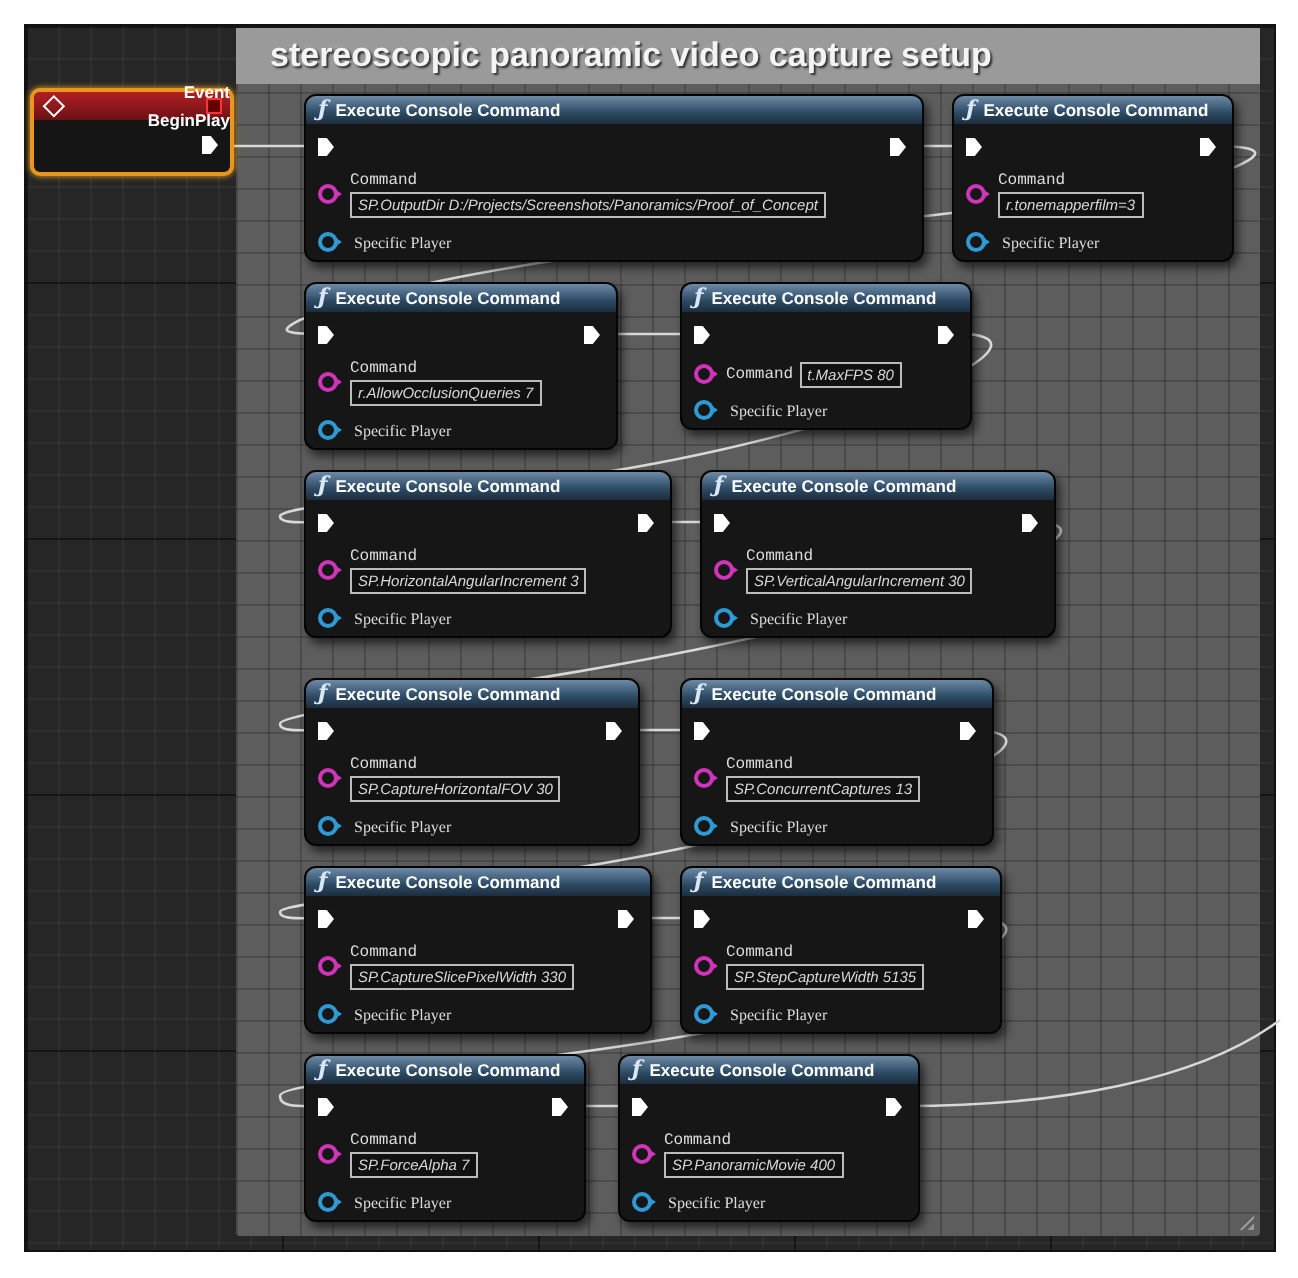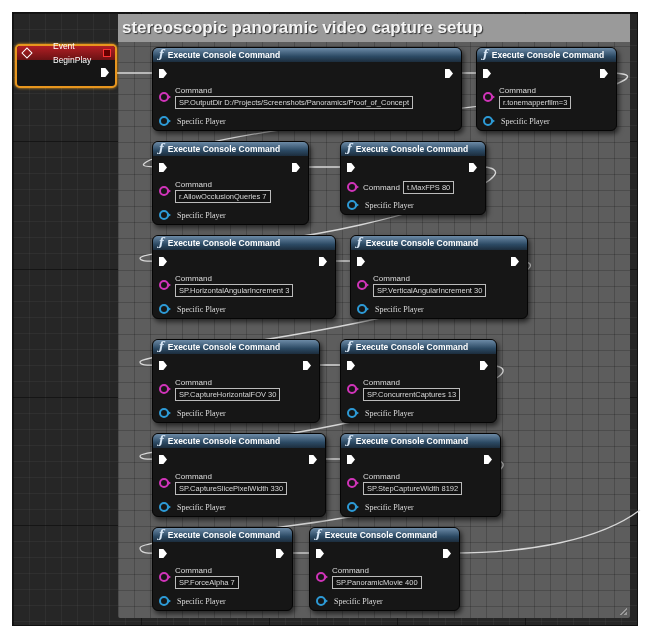--- a/index.html
+++ b/index.html
@@ -11,45 +11,45 @@
       linear-gradient(rgba(255,255,255,0.04) 1px,transparent 1px),
       linear-gradient(90deg,rgba(255,255,255,0.04) 1px,transparent 1px);
     background-size:128px 128px,128px 128px,16px 16px,16px 16px;
     border:1px solid #111;}
   .comment{position:absolute;left:118px;top:14px;width:512px;height:604px;background:#5d5d5d;
     background-image:
       linear-gradient(rgba(0,0,0,0.18) 1px,transparent 1px),
       linear-gradient(90deg,rgba(0,0,0,0.18) 1px,transparent 1px);
     background-size:16px 16px;border-radius:2px;}
   .comment-title{position:absolute;left:0;top:0;right:0;height:28px;background:#9a9a9a;color:#f4f4f4;
-    font-size:17px;font-weight:bold;line-height:28px;padding-left:4px;
+    font-size:17px;font-weight:bold;line-height:28px;padding-left:17px;
     text-shadow:1px 1px 1px #333;}
   .resize-grip{position:absolute;right:3px;bottom:3px;width:8px;height:8px;
     background:linear-gradient(135deg,transparent 55%,#999 55%,#999 65%,transparent 65%,transparent 80%,#999 80%);}
   .event{position:absolute;left:15px;top:44px;width:98px;height:40px;background:#151515;border:2px solid #e8961e;
     border-radius:5px;box-shadow:0 0 3px #f5a623;}
   .event-head{height:14px;background:linear-gradient(#b21f24,#6a1214);border-radius:3px 3px 0 0;color:#fff;
-    font-size:8.5px;font-weight:normal;line-height:14px;padding-left:4px;display:flex;align-items:center;gap:20px;}
+    font-size:8.5px;font-weight:bold;line-height:14px;padding-left:4px;display:flex;align-items:center;gap:20px;text-align:right;}
   .event-diamond{width:6px;height:6px;border:1.5px solid #fff;transform:rotate(45deg);margin:0 2px;}
   .event-stop{position:absolute;right:4px;top:3px;width:6px;height:6px;border:1px solid #f33;background:#600;}
   .exec-pin{width:8px;height:9px;background:#fff;clip-path:polygon(0 0,55% 0,100% 50%,55% 100%,0 100%);}
   .event .exec-pin{position:absolute;right:6px;top:22px;}
   .node{position:absolute;background:#161616;border:1px solid #050505;border-radius:6px;box-shadow:2px 3px 5px rgba(0,0,0,.6);}
   .node-head{height:14px;background:linear-gradient(#6c8aa6,#2c4a64 60%,#1c2d3d);border-radius:5px 5px 0 0;
     color:#fff;font-size:8.5px;font-weight:bold;line-height:14px;padding-left:4px;display:flex;align-items:center;}
   .fx{font-style:italic;font-family:"DejaVu Serif",serif;font-size:11px;color:#d9e7f5;margin:0 4px 0 2px;line-height:12px;}
   .exec-in{position:absolute;left:6px;top:21px;}
   .exec-out{position:absolute;right:8px;top:21px;}
   .cmd{position:absolute;left:6px;top:38px;display:flex;align-items:flex-start;}
   .pin-magenta{width:6px;height:6px;border:2px solid #d034b9;border-radius:50%;margin-top:6px;position:relative;}
   .pin-magenta::after,.pin-blue::after{content:"";position:absolute;right:-4px;top:1px;border-left:3px solid currentColor;
     border-top:2px solid transparent;border-bottom:2px solid transparent;}
   .pin-magenta{color:#d034b9;}
-  .cmd-label{color:#ddd;font-size:8px;margin-left:6px;}
-  .cmd-value{display:inline-block;border:1px solid #bbb;color:#d8d8d8;font-size:7.5px;padding:1px 3px;margin-top:1px;white-space:nowrap;background:#111;}
+  .cmd-label{color:#ddd;font-size:8px;margin-left:6px;font-family:Liberation Mono, monospace;}
+  .cmd-value{display:inline-block;border:1px solid #bbb;color:#d8d8d8;font-size:7.5px;padding:1px 3px;margin-top:1px;white-space:nowrap;background:#111;font-style:italic;}
   .cmd-col{display:flex;flex-direction:column;margin-left:6px;}
   .cmd-row{display:flex;align-items:center;gap:3px;margin-left:6px;}
   .sp{position:absolute;left:6px;display:flex;align-items:center;}
   .pin-blue{width:6px;height:6px;border:2px solid #2d9ad6;border-radius:50%;position:relative;color:#2d9ad6;}
   .sp-label{color:#ddd;font-size:8px;margin-left:8px;font-family:Liberation Serif, serif;}
   svg.wires{position:absolute;left:0;top:0;width:649px;height:639px;pointer-events:none;}
 </style>
 </head>
 <body>
 
@@ -271,21 +271,21 @@
   <div class="node-head">
       <span class="fx">ƒ</span>
       <span>Execute Console Command</span>
     </div>
   <span class="exec-pin exec-in"></span>
   <span class="exec-pin exec-out"></span>
   <div class="cmd">
       <span class="pin-magenta"></span>
     <div class="cmd-col">
         <span class="cmd-label" style="margin-left:0">Command</span>
-    <span class="cmd-value">SP.StepCaptureWidth 8192</span>
+    <span class="cmd-value">SP.StepCaptureWidth 5135</span>
       </div>
     </div>
   <div class="sp" style="top:68px;">
       <span class="pin-blue"></span>
       <span class="sp-label">Specific Player</span>
     </div>
 </div>
 
 <div class="node" style="left:152px;top:527px;width:139px;height:82px;">
   <div class="node-head">

